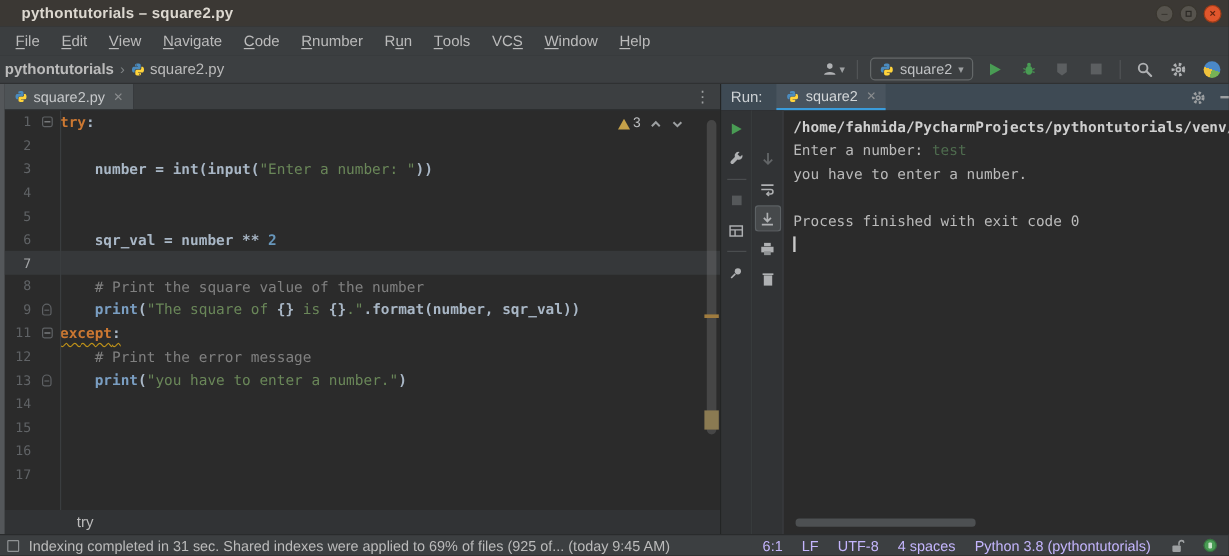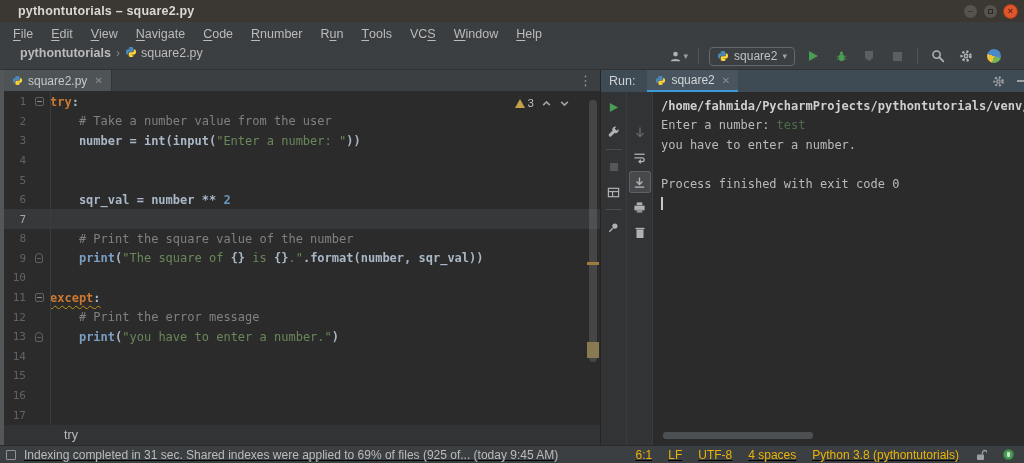--- a/index.html
+++ b/index.html
@@ -20,21 +20,21 @@
 
   
   .menubar { height:24px; background:#3B3E40; display:flex; align-items:center;
              padding-left:4px; flex:none; }
   .menu-item { color:#BBBBBB; font-size:12.5px; padding:0 9px; height:100%;
                display:flex; align-items:center; cursor:default; }
   .menu-item .mn { text-decoration:underline; text-underline-offset:2px; }
 
   
   .toolbar { height:24px; background:#3C3F41; border-bottom:1px solid #2F3132;
-             display:flex; align-items:flex-start; padding:0 20px; flex:none; }
+             display:flex; align-items:center; padding:0 4px; flex:none; }
   .crumb-project { color:#BBBBBB; font-size:12.5px; font-weight:bold; }
   .crumb-sep { color:#7F8385; margin:0 5px; font-size:12px; }
   .crumb-file { color:#BBBBBB; font-size:12.5px; margin-left:4px; }
   .tb-right { margin-left:auto; display:flex; align-items:center; gap:8px; }
   .tb-sep { width:1px; height:16px; background:#515456; margin:0 2px; }
   .tb-btn { display:flex; align-items:center; justify-content:center; width:20px; height:20px; }
   .runcfg { display:flex; align-items:center; gap:5px; border:1px solid #646869;
             border-radius:4px; height:19px; padding:0 7px; }
   .runcfg-label { color:#BFC1C3; font-size:12px; }
   .dd-arrow { color:#9DA0A2; font-size:9px; }
@@ -120,24 +120,24 @@
             font:12px "DejaVu Sans Mono", monospace; }
   .c-out { color:#BABABA; }
   .c-bold .c-out { font-weight:bold; color:#CFCFCF; }
   .c-inp { color:#4E6B4E; }
   .caret { width:2px; height:13px; background:#C8C8C8; }
   .h-thumb { position:absolute; bottom:6px; left:10px; width:150px; height:7px;
              background:#4D5052; border-radius:3px; }
 
   
   .statusbar { height:18px; background:#3C3F41; border-top:1px solid #292B2C;
-               display:flex; align-items:center; padding:0 10px 0 6px; flex:none;text-decoration:underline; }
+               display:flex; align-items:center; padding:0 10px 0 6px; flex:none; }
   .sb-msg { color:#BBBBBB; font-size:12px; margin-left:8px; white-space:nowrap; }
   .sb-right { margin-left:auto; display:flex; align-items:center; gap:16px; }
-  .sb-item { color:#eab308; font-size:12px; white-space:nowrap; }
+  .sb-item { color:#c4b5fd; font-size:12px; white-space:nowrap; }
   .sb-square { width:10px; height:10px; border:1px solid #8F9294; border-radius:1px; }
   .green-dot { width:11px; height:11px; border-radius:50%; background:#499C54;
                box-shadow:0 0 0 1px rgba(0,0,0,.25) inset; display:flex; align-items:center;
                justify-content:center; }
   .green-dot::after { content:""; width:3px; height:5px; background:#CBE5CC; border-radius:1px; }
 
   svg { display:block; }
 </style>
 </head>
 <body>
@@ -307,21 +307,20 @@
             <div class="code-line">
               <span class="lnum">1</span>
               <span class="foldcol">
                 <span class="fold-collapse"></span>
               </span>
               <span class="codetext"><span class="tok-kw">try</span><span class="tok-plain">:</span></span>
             </div>
             <div class="code-line">
               <span class="lnum">2</span>
               <span class="foldcol"></span>
-              <span class="codetext"><span class="tok-comment">    # Take a number value from the user</span></span>
             </div>
             <div class="code-line">
               <span class="lnum">3</span>
               <span class="foldcol"></span>
               <span class="codetext"><span class="tok-plain">    number = int(input(</span><span class="tok-str">"Enter a number: "</span><span class="tok-plain">))</span></span>
             </div>
             <div class="code-line">
               <span class="lnum">4</span>
               <span class="foldcol"></span>
               <span class="codetext"></span>
@@ -344,25 +343,20 @@
               <span class="lnum">8</span>
               <span class="foldcol"></span>
               <span class="codetext"><span class="tok-comment">    # Print the square value of the number</span></span>
             </div>
             <div class="code-line">
               <span class="lnum">9</span>
               <span class="foldcol">
                 <span class="fold-end"></span>
               </span>
               <span class="codetext"><span class="tok-plain">    </span><span class="tok-fn">print</span><span class="tok-plain">(</span><span class="tok-str">"The square of </span><span class="tok-brace">{}</span><span class="tok-str"> is </span><span class="tok-brace">{}</span><span class="tok-str">."</span><span class="tok-plain">.format(number, sqr_val))</span></span>
-            </div>
-            <div class="code-line">
-              <span class="lnum">10</span>
-              <span class="foldcol"></span>
-              <span class="codetext"></span>
             </div>
             <div class="code-line">
               <span class="lnum">11</span>
               <span class="foldcol">
                 <span class="fold-collapse"></span>
               </span>
               <span class="codetext"><span class="tok-kw tok-wavy">except</span><span class="tok-plain tok-wavy">:</span></span>
             </div>
             <div class="code-line">
               <span class="lnum">12</span>

